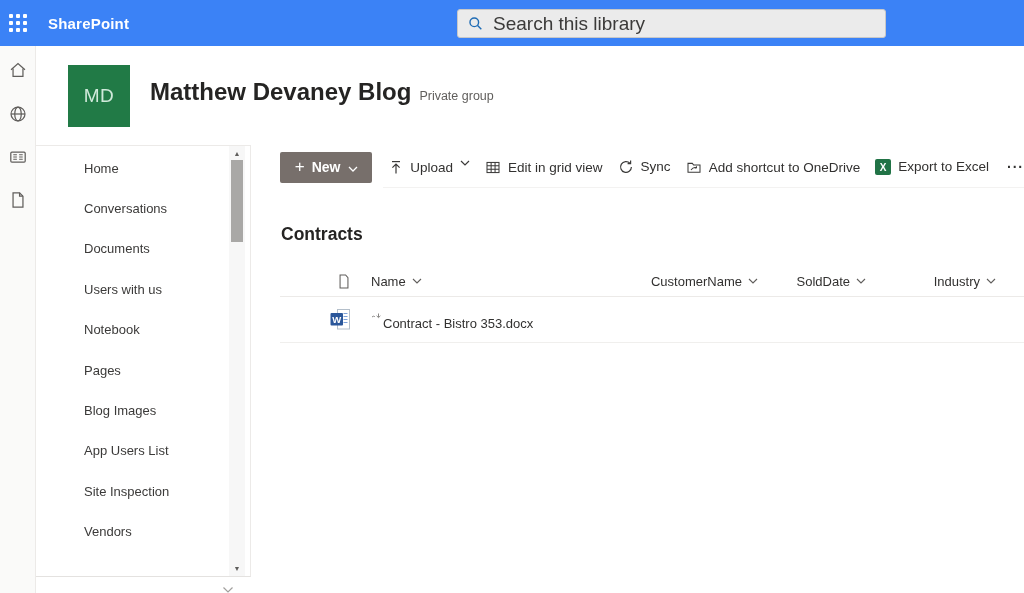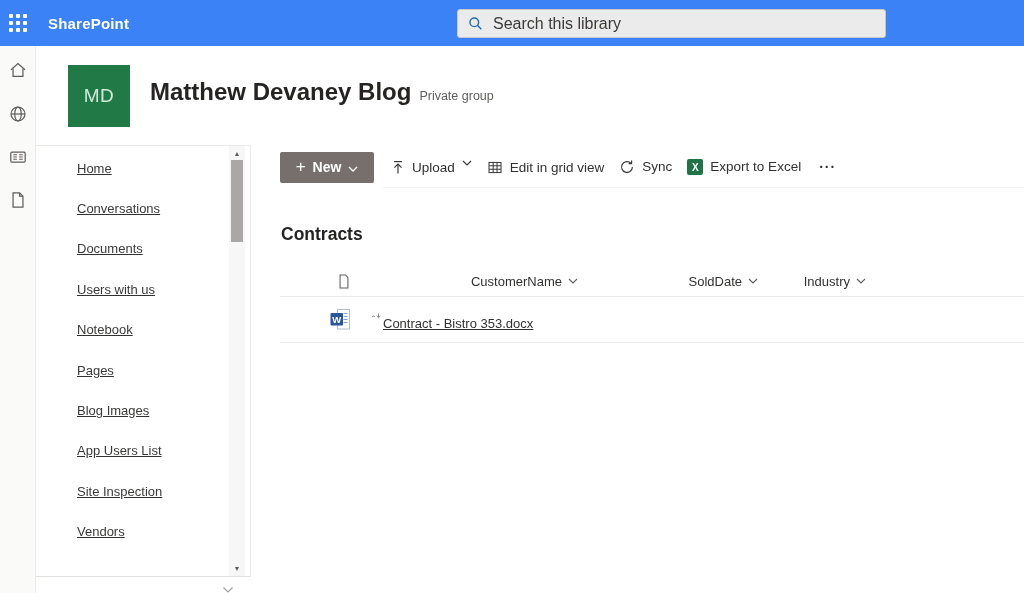--- a/index.html
+++ b/index.html
@@ -8,37 +8,37 @@
   #screen { position:relative; width:1024px; height:593px; background:#fff; overflow:hidden; }
 
   
   .suitebar { position:absolute; left:0; top:0; width:1024px; height:46px; background:#3b82f6; display:flex; align-items:center; }
   .waffle { width:36px; height:46px; display:flex; align-items:center; justify-content:center; cursor:pointer; }
   .waffle-grid { display:grid; grid-template-columns:repeat(3,4px); grid-template-rows:repeat(3,4px); gap:3px; }
   .waffle-grid i { width:4px; height:4px; background:#fff; border-radius:1px; }
   .suite-appname { color:#fff; font-size:15px; font-weight:700; margin-left:12px; letter-spacing:.2px; }
   .searchbox { position:absolute; left:457px; top:9px; width:429px; height:29px; background:#ebebeb; border:1px solid #c8c8c8; border-radius:3px; display:flex; align-items:center; padding:0 10px; }
   .searchbox svg { flex:0 0 auto; margin-right:10px; }
-  .searchbox input { flex:1; border:none; outline:none; background:transparent; font-family:"Liberation Sans", sans-serif; font-size:16px; color:#3b3a39; }
+  .searchbox input { flex:1; border:none; outline:none; background:transparent; font-family:"Liberation Sans", sans-serif; font-size:19px; color:#3b3a39; }
   .searchbox input::placeholder { color:#3b3a39; opacity:1; }
 
   
   .rail { position:absolute; left:0; top:46px; width:36px; height:547px; background:#fafaf9; border-right:1px solid #eceae8; }
   .rail-icon { position:absolute; left:9px; width:18px; height:18px; color:#605e5c; cursor:pointer; }
   .rail-icon svg { width:18px; height:18px; display:block; }
 
   
   .site-logo { position:absolute; left:68px; top:65px; width:62px; height:62px; background:#217a46; color:#cfe9da; display:flex; align-items:center; justify-content:center; font-size:19px; font-weight:400; letter-spacing:.5px; cursor:pointer; }
   .site-title-row { position:absolute; left:150px; top:78px; display:flex; align-items:baseline; gap:8px; }
   .site-title { font-size:24px; font-weight:700; color:#252423; }
   .site-privacy { font-size:12.5px; color:#605e5c; }
 
   
   .sidebar { position:absolute; left:36px; top:145px; width:215px; height:432px; background:#fff; border-top:1px solid #eceae8; border-right:1px solid #eceae8; border-bottom:1px solid #e4e2e0; overflow:hidden; }
-  .nav-list { position:absolute; left:5px; top:2px; right:22px;text-decoration:underline; }
+  .nav-list { position:absolute; left:12px; top:2px; right:22px; }
   .nav-item { height:40.4px; display:flex; align-items:center; padding-left:36px; font-size:13px; color:#3b3a39; cursor:pointer; }
   .v-scrollbar { position:absolute; right:5px; top:0; bottom:0; width:16px; background:#f7f7f7; }
   .scroll-arrow { position:absolute; left:0; width:16px; height:13px; display:flex; align-items:center; justify-content:center; font-size:7px; color:#5f5e5c; cursor:pointer; }
   .scroll-arrow.up { top:1px; }
   .scroll-arrow.down { bottom:1px; }
   .scroll-thumb { position:absolute; left:2px; top:14px; width:12px; height:82px; background:#a9a8a6; cursor:grab; }
   .sidebar-collapse { position:absolute; left:222px; top:580px; color:#a19f9d; cursor:pointer; }
 
   
   .cmdbar { position:absolute; left:280px; top:151px; right:0; height:32px; display:flex; align-items:center; }
@@ -56,21 +56,21 @@
   .list-title { position:absolute; left:281px; top:224px; font-size:17.5px; font-weight:700; color:#252423; }
   .table { position:absolute; left:280px; top:266px; right:0; }
   .tgrid { display:grid; grid-template-columns:91px 1fr 180px 108px 130px 28px; align-items:center; }
   .thead { height:31px; border-bottom:1px solid #eceae8; }
   .th { display:flex; align-items:center; gap:6px; font-size:13px; color:#323130; cursor:pointer; }
   .th.right { justify-content:flex-end; }
   .th .chev svg { display:block; }
   .icon-col { display:flex; align-items:center; padding-left:57px; color:#605e5c; }
   .trow { height:46px; border-bottom:1px solid #f0efed; cursor:pointer; }
   .row-icon-col { display:flex; align-items:center; padding-left:50px; }
-  .file-cell { display:flex; align-items:flex-start;text-decoration:underline; }
+  .file-cell { display:flex; align-items:flex-start; }
   .new-glyph { color:#8a8886; margin-top:1px; margin-right:1px; }
   .file-name { font-size:13px; color:#323130; margin-top:7px; }
   .cell-empty { font-size:13px; color:#323130; text-align:right; }
 </style>
 </head>
 <body>
 
 <div id="screen">
 
   <div class="suitebar">
@@ -189,40 +189,56 @@
     </div>
 
     <div class="cmd">
       <svg width="16" height="16" viewBox="0 0 16 16" fill="none" stroke="currentColor" stroke-width="1.2">
         <path d="M13.4 8 A5.4 5.4 0 1 1 11.9 4.2"></path>
         <path d="M12.6 1.6 L12.6 4.6 L9.6 4.6"></path>
       </svg>
       <span>Sync</span>
     </div>
 
+    <div class="cmd">
+      <svg width="16" height="15" viewBox="0 0 16 16" fill="none" stroke="currentColor" stroke-width="1.1">
+        <path d="M1.6 13 V3.6 H6.2 L7.6 5.4 H14.4 V13 Z"></path>
+        <path d="M4.8 10.6 Q7.2 7.2 10.4 8.2"></path>
+        <path d="M10.6 6.6 L10.6 8.4 L8.8 8.6"></path>
+      </svg>
+      <span>Add shortcut to OneDrive</span>
+    </div>
 
     <div class="cmd">
       <span class="excel-chip">
           <span>X</span>
         </span>
       <span>Export to Excel</span>
     </div>
 
     <div class="overflow-btn">···</div>
   </div>
   <div class="cmdbar-shadow"></div>
 
   <div class="list-title">Contracts</div>
 
   <div class="table">
     <div class="tgrid thead">
       <div class="icon-col">
         <svg width="14" height="17" viewBox="0 0 16 18" fill="none" stroke="currentColor" stroke-width="1.2">
           <path d="M3.5 1.5 H9.8 L12.5 4.6 V16.5 H3.5 Z"></path>
         </svg>
+      </div>
+      <div class="th">
+        <span>Name</span>
+        <span class="chev">
+          <svg width="10" height="6" viewBox="0 0 10 6" fill="none" stroke="currentColor" stroke-width="1.1">
+              <path d="M1 1 L5 5 L9 1"></path>
+            </svg>
+        </span>
       </div>
       <div class="th right">
         <span>CustomerName</span>
         <span class="chev">
           <svg width="10" height="6" viewBox="0 0 10 6" fill="none" stroke="currentColor" stroke-width="1.1">
               <path d="M1 1 L5 5 L9 1"></path>
             </svg>
         </span>
       </div>
       <div class="th right">

